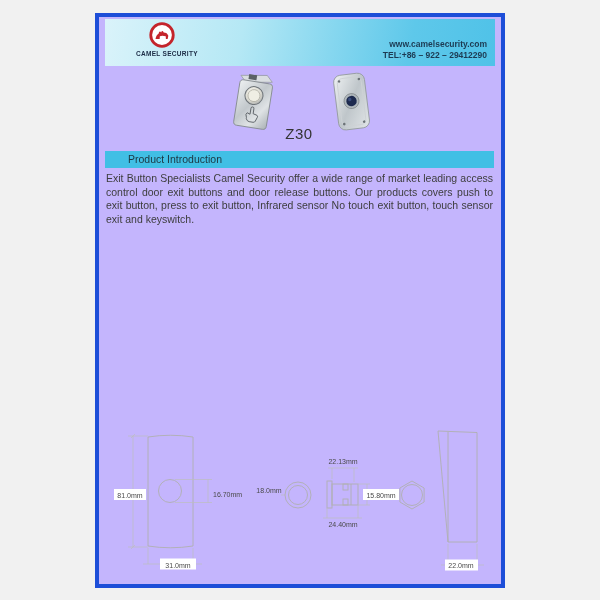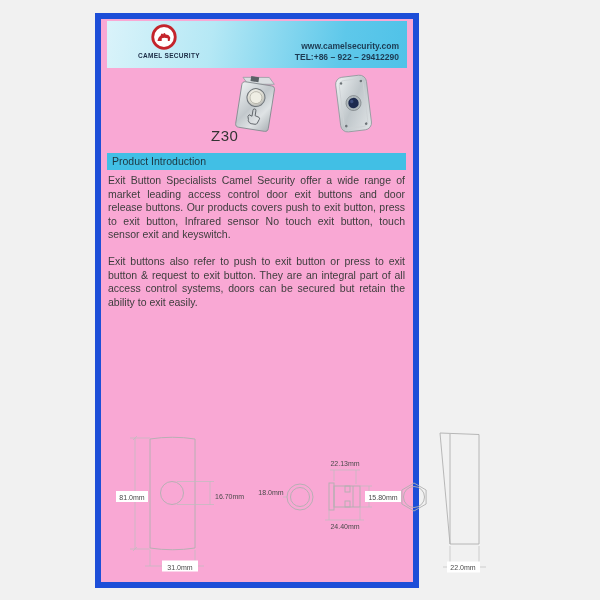--- a/index.html
+++ b/index.html
@@ -1,22 +1,22 @@
 <!DOCTYPE html>
 <html><head>
 <meta charset="utf-8">
 <style>
   html,body{margin:0;padding:0;}
   body{
     width:600px;height:600px;background:#f1f1f1;overflow:hidden;
     font-family:"Liberation Sans", sans-serif;position:relative;
   }
   .page{
-    position:absolute;left:95px;top:13px;width:324px;height:575px;
-    background:#f9a8d4;border:6px solid #1d4ed8;box-sizing:border-box;
+    position:absolute;left:95px;top:13px;width:410px;height:575px;
+    background:#c4b5fd;border:4px solid #1d4ed8;box-sizing:border-box;
   }
   
   .header{
     position:absolute;left:6px;right:6px;top:2px;height:47px;
     background:linear-gradient(100deg,#daf3fa 0%,#b5e8f5 35%,#5ec8ea 78%,#4fc2e8 100%);
   }
   .logo-wrap{position:absolute;left:31px;top:3px;width:52px;text-align:center;}
   .logo-wrap svg{width:26px;height:26px;display:block;margin:0 auto;}
   .brand{
     font-size:6.5px;font-weight:bold;color:#1b2b45;letter-spacing:.3px;
@@ -24,28 +24,28 @@
   }
   .contact{
     position:absolute;right:8px;bottom:5px;text-align:right;
     font-size:8.5px;line-height:1.3;color:#1d3a52;font-weight:bold;
   }
   
   .products{position:absolute;left:0;top:50px;width:410px;height:72px;}
   .product-a{position:absolute;left:124px;top:2px;}
   .product-b{position:absolute;left:228px;top:4px;}
   .model{
-    position:absolute;left:110px;top:108px;width:180px;text-align:left;
+    position:absolute;left:110px;top:108px;width:180px;text-align:center;
     font-size:15px;color:#333;letter-spacing:.5px;
   }
   
   .bar{
     position:absolute;left:6px;right:7px;height:17px;
     background:#41bfe5;color:#1d3640;font-size:10.5px;
-    line-height:17px;padding-left:5px;box-sizing:border-box;
+    line-height:17px;padding-left:23px;box-sizing:border-box;
   }
   .bar.intro{top:134px;}
   .bar.dim{top:375px;}
   
   .paras{
     position:absolute;left:7px;right:8px;top:155px;
     font-size:10.5px;line-height:13.6px;color:#3d3d3d;text-align:justify;
   }
   .paras p{margin:0 0 13px 0;}
   
@@ -124,21 +124,20 @@
       </svg>
     </div>
   </div>
 
   <div class="model">Z30</div>
 
   <div class="bar intro">Product Introduction</div>
 
   <div class="paras">
     <p>Exit Button Specialists Camel Security offer a wide range of market leading access control door exit buttons and door release buttons. Our products covers push to exit button, press to exit button, Infrared sensor No touch exit button, touch sensor exit and keyswitch.</p>
-    <p>Exit buttons also refer to push to exit button or press to exit button &amp; request to exit button. They are an integral part of all access control systems, doors can be secured but retain the ability to exit easily.</p>
   </div>
 
 
   <div class="drawing">
     <svg viewBox="0 0 405 180">
 
       <g>
         <path class="dline" d="M48 26 Q70.5 22.5 93 26 L93 135 Q70.5 138.5 48 135 Z"></path>
         <circle class="dline" cx="70" cy="80" r="11.5"></circle>
 

